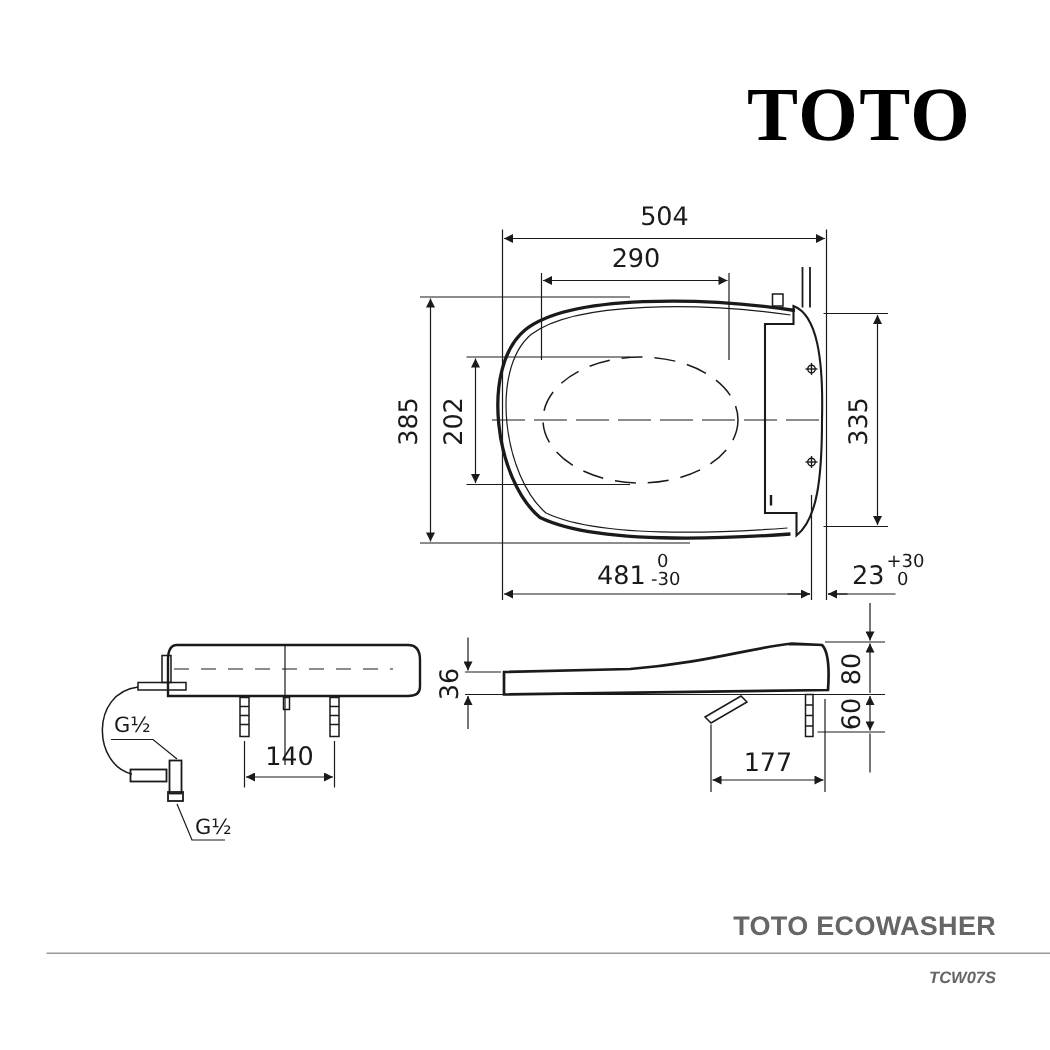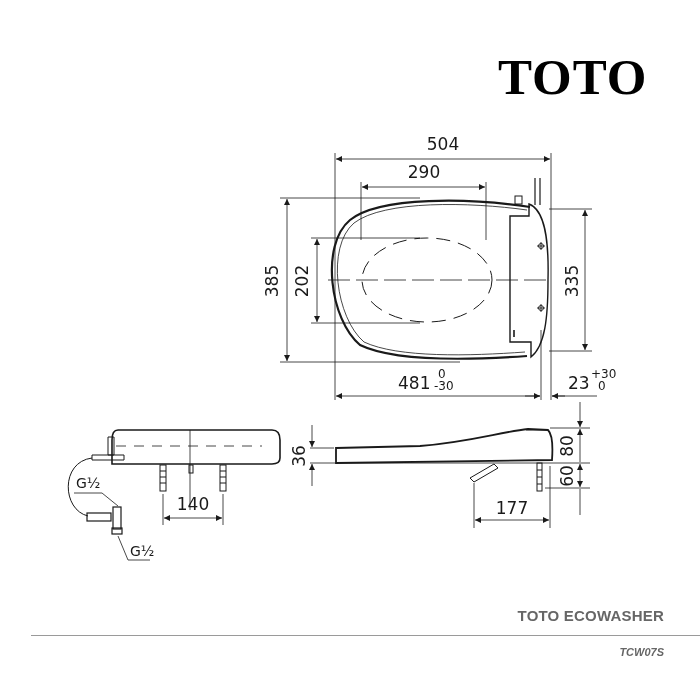--- a/index.html
+++ b/index.html
@@ -7,21 +7,21 @@
          font-family: "DejaVu Sans", sans-serif; color: #1a1a1a; }
   .brand { position: absolute; left: 498px; top: 28px; width: 170px;
            font-family: "Liberation Serif", serif; font-weight: bold;
            font-size: 51px; letter-spacing: 1px; color: #000; line-height: 1; margin-top: 24px; }
   svg.drawing { position: absolute; left: 0; top: 0; }
   .dim { font-family: "DejaVu Sans", sans-serif; font-size: 17px; fill: #1a1a1a; }
   .tol { font-family: "DejaVu Sans", sans-serif; font-size: 12px; fill: #1a1a1a; }
   .g   { font-family: "DejaVu Sans", sans-serif; font-size: 14px; fill: #1a1a1a; }
   .product-name { position: absolute; right: 36px; top: 607px;
            font-family: "Liberation Sans", sans-serif; font-weight: bold;
-           font-size: 15px; color: #666666; letter-spacing: 0.2px; }
+           font-size: 18px; color: #666666; letter-spacing: 0.2px; }
   .divider { position: absolute; left: 31px; right: 0; top: 635px;
              height: 1px; background: #9a9a9a; }
   .model { position: absolute; right: 36px; top: 646px;
            font-family: "Liberation Sans", sans-serif; font-weight: bold;
            font-style: italic; font-size: 11px; color: #666666; }
 </style>
 </head>
 <body>
 
 <div class="brand">TOTO</div>

